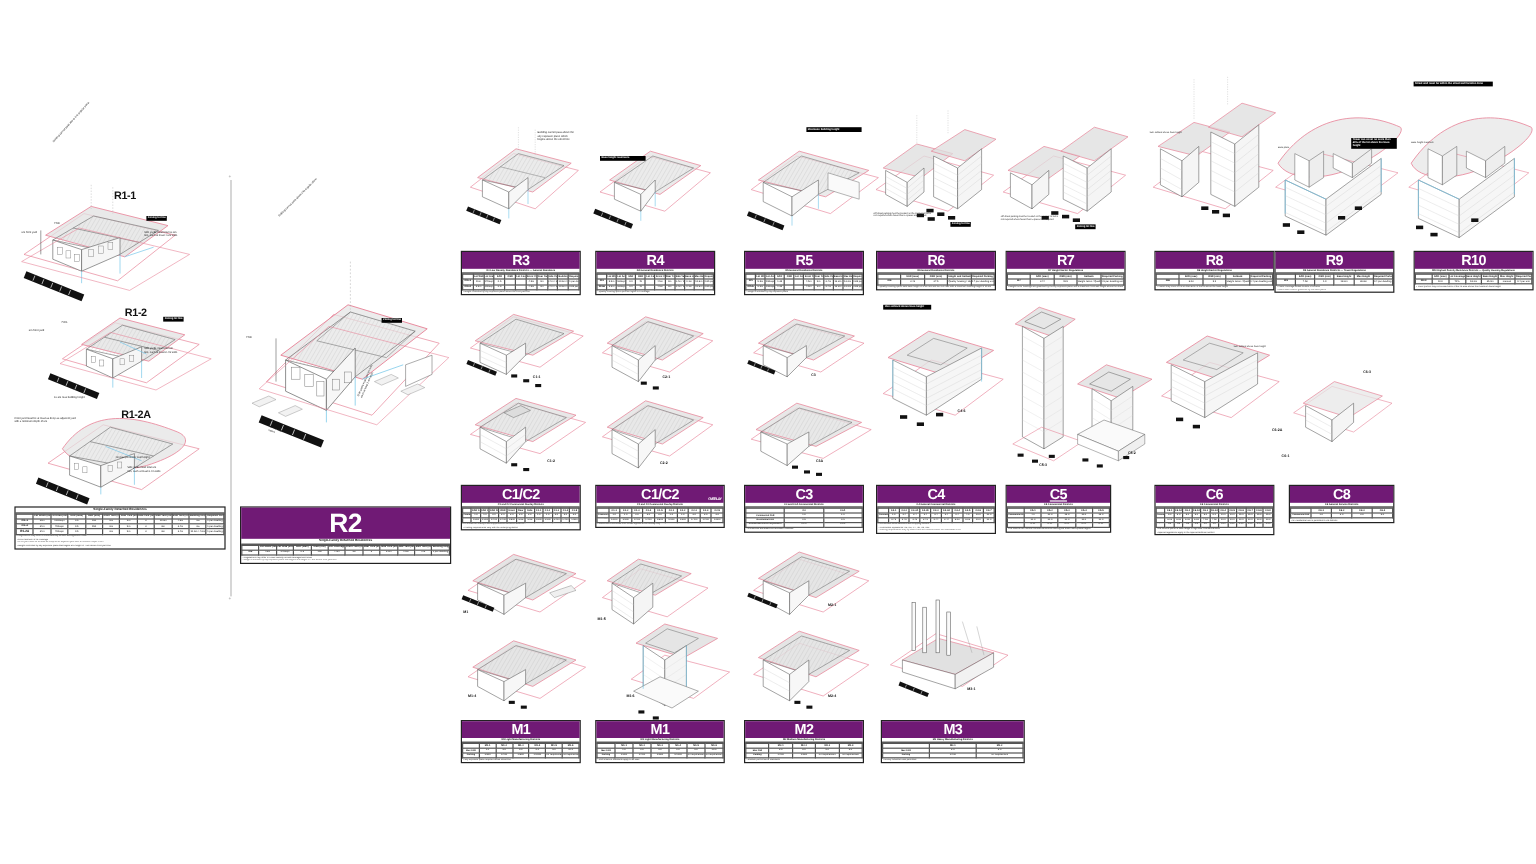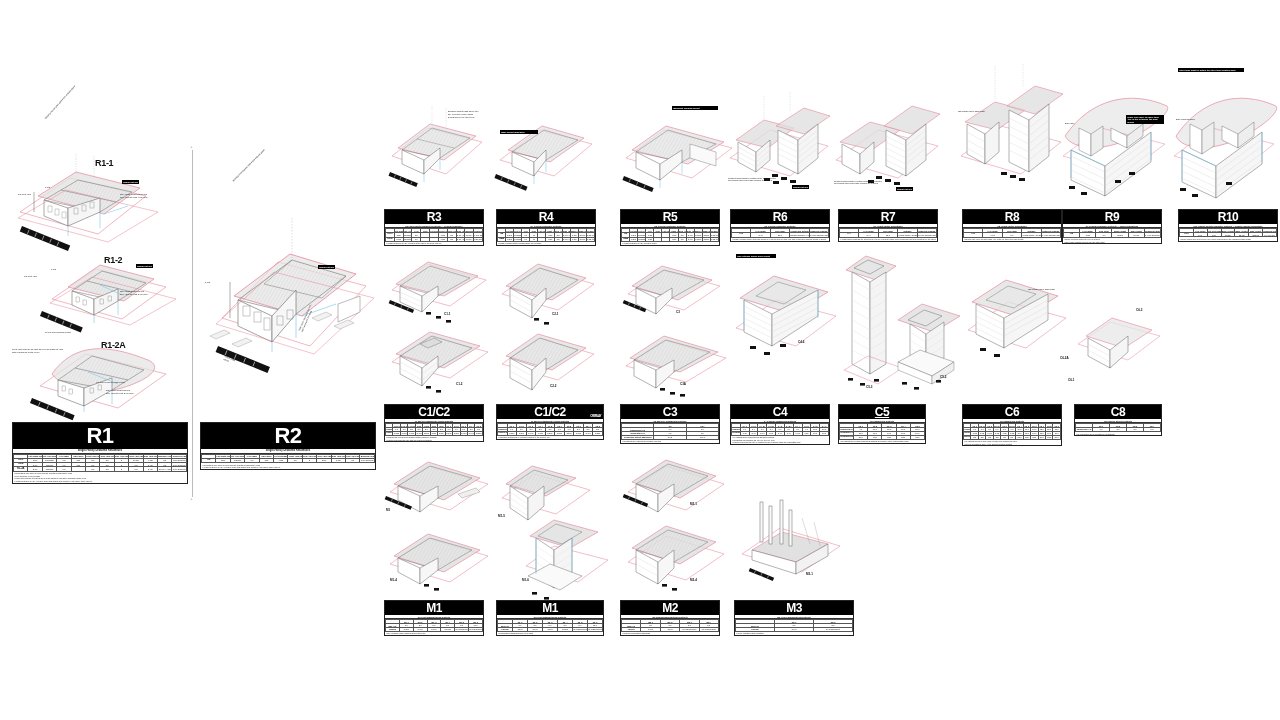--- a/index.html
+++ b/index.html
@@ -17,21 +17,21 @@
   .abs{position:absolute;}
 
   
   .plate{
     position:absolute;
     background:#ffffff;
     border:0.6px solid #222;
     box-sizing:border-box;
   }
   .plate .bar{
-    background:#000000;
+    background:#701a75;
     color:#fff;
     text-align:center;
     font-weight:bold;
     letter-spacing:-0.5px;
     line-height:1;
     display:flex;align-items:center;justify-content:center;
     overflow:hidden;
   }
   .plate .sub{
     text-align:center;
@@ -963,21 +963,20 @@
             <line x1="6" y1="0.4" x2="6" y2="3"></line>
             <line x1="13" y1="0.4" x2="13" y2="3"></line>
             <line x1="20" y1="0.4" x2="20" y2="3"></line>
           </g>
         </g>
     </svg>
   </div>
   <div class="code" style="left:806px;top:572px;">M3-1</div>
 
   <div class="plate" style="left:12px;top:422px;width:176px;">
-    <div class="bar" style="height:26px;font-size:22px;">R1</div>
     <div class="sub">Single-Family Detached Residences</div>
     <table>
       <thead>
           <tr>
         <th></th>
         <th>Lot Width (min)</th>
         <th>Lot Area (min)</th>
         <th>FAR (max)</th>
         <th>OSR (min)</th>
         <th>Front Yard (min)</th>

